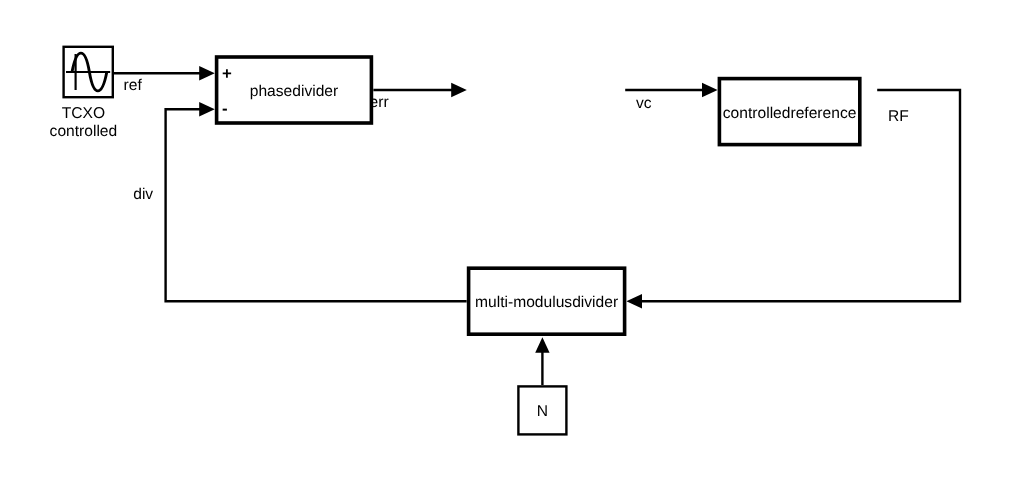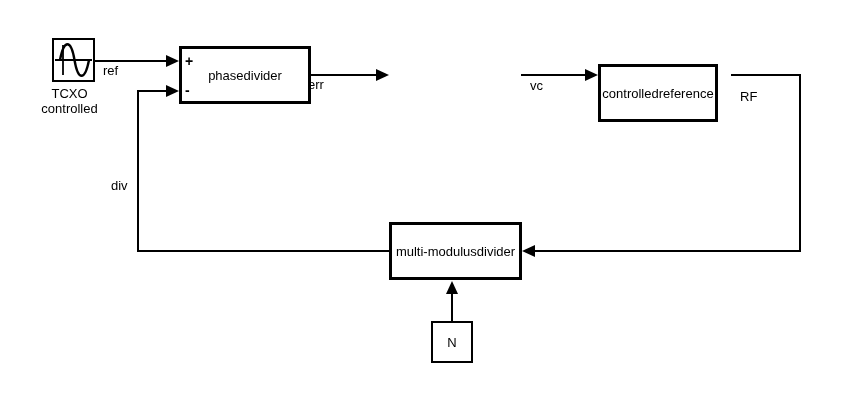--- a/index.html
+++ b/index.html
@@ -107,15 +107,15 @@
   </div>
 
   <div class="block thin" style="left:431px; top:321px; width:42px; height:42px;">
     <div>N</div>
   </div>
 
   <span class="label" style="left:103px; top:64px;">ref</span>
   <span class="label" style="left:308px; top:78px;">err</span>
   <span class="label" style="left:530px; top:79px;">vc</span>
   <span class="label" style="left:740px; top:78px;margin-top:12px;">RF</span>
-  <span class="label" style="left:111px; top:179px;">div</span>
+  <span class="label" style="left:111px; top:155px;">div</span>
 
 </div>
 
 </body></html>

